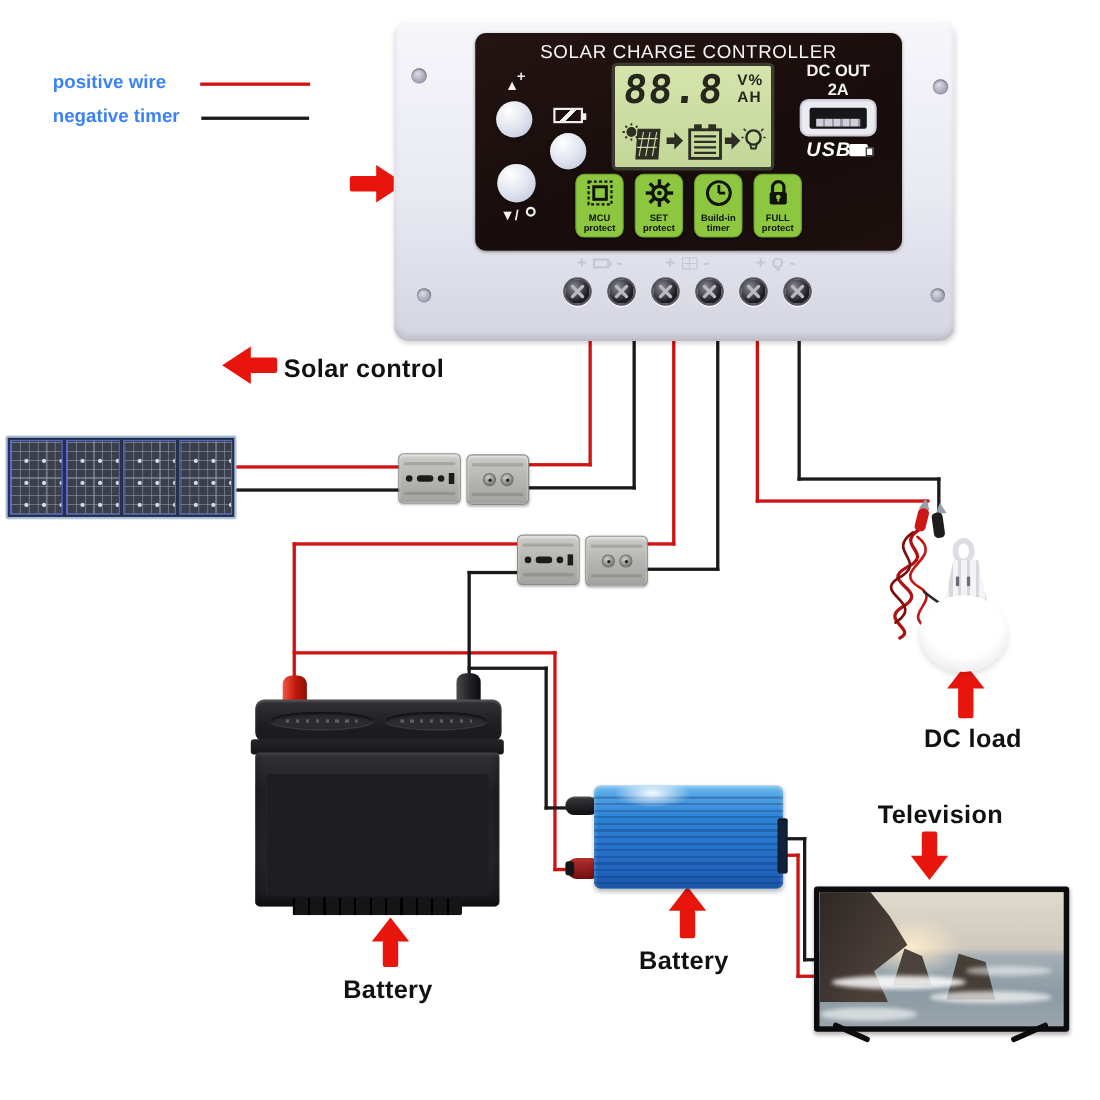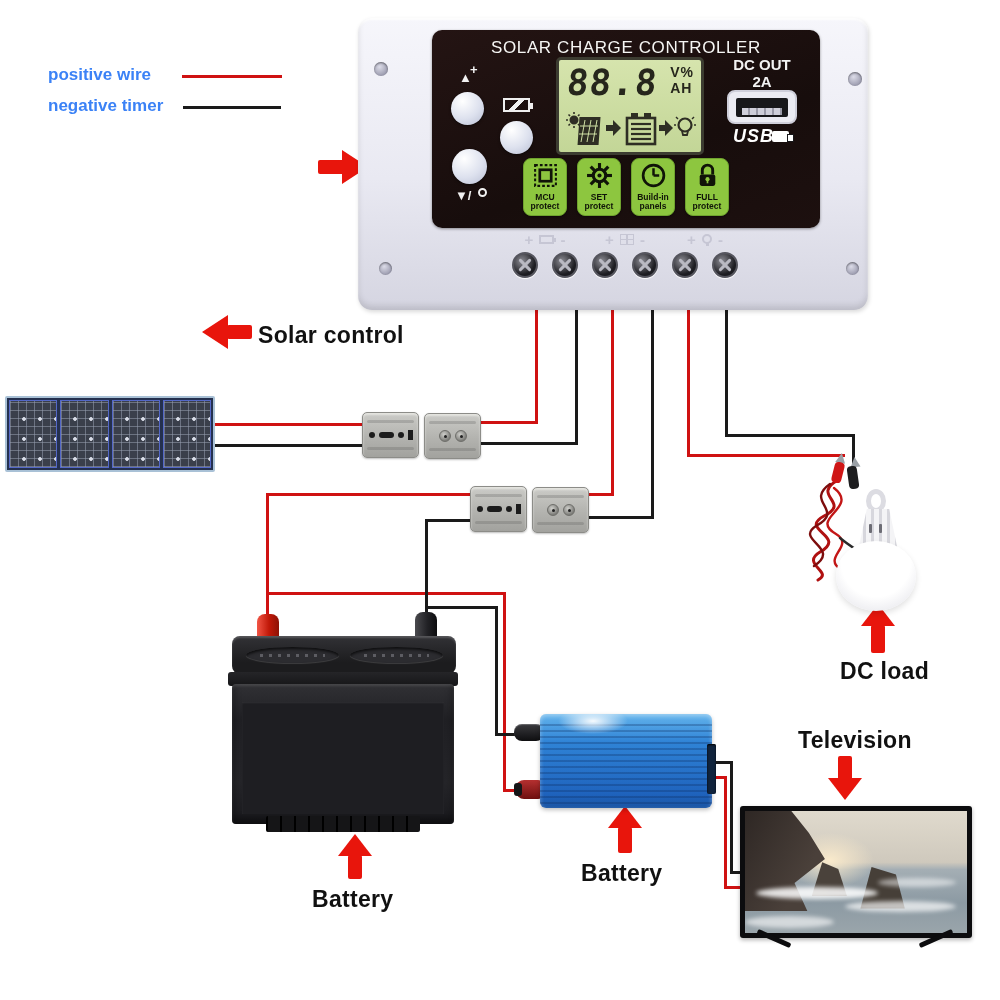--- a/index.html
+++ b/index.html
@@ -293,21 +293,21 @@
     <span class="l1">SET</span>
     <span class="l2">protect</span>
   </div>
   <div class="gbtn" style="left:631px;top:158px;">
     <svg width="27" height="27" viewBox="0 0 26 26">
       <circle cx="13" cy="13" r="10" fill="none" stroke="#101408" stroke-width="2.6"></circle>
       <line x1="13" y1="13" x2="13" y2="6" stroke="#101408" stroke-width="2.4"></line>
       <line x1="13" y1="13" x2="18.5" y2="13" stroke="#101408" stroke-width="2.4"></line>
     </svg>
     <span class="l1">Build-in</span>
-    <span class="l2">panels</span>
+    <span class="l2">timer</span>
   </div>
   <div class="gbtn" style="left:685px;top:158px;">
     <svg width="27" height="27" viewBox="0 0 26 26">
       <path d="M8,12 v-4 a5,5 0 0 1 10,0 v4" fill="none" stroke="#101408" stroke-width="2.8"></path>
       <rect x="5.5" y="12" width="15" height="11" rx="2" fill="#101408"></rect>
       <circle cx="13" cy="16.5" r="2" fill="#8dc63f"></circle>
       <rect x="12.2" y="17" width="1.6" height="3.5" fill="#8dc63f"></rect>
     </svg>
     <span class="l1">FULL</span>
     <span class="l2">protect</span>

